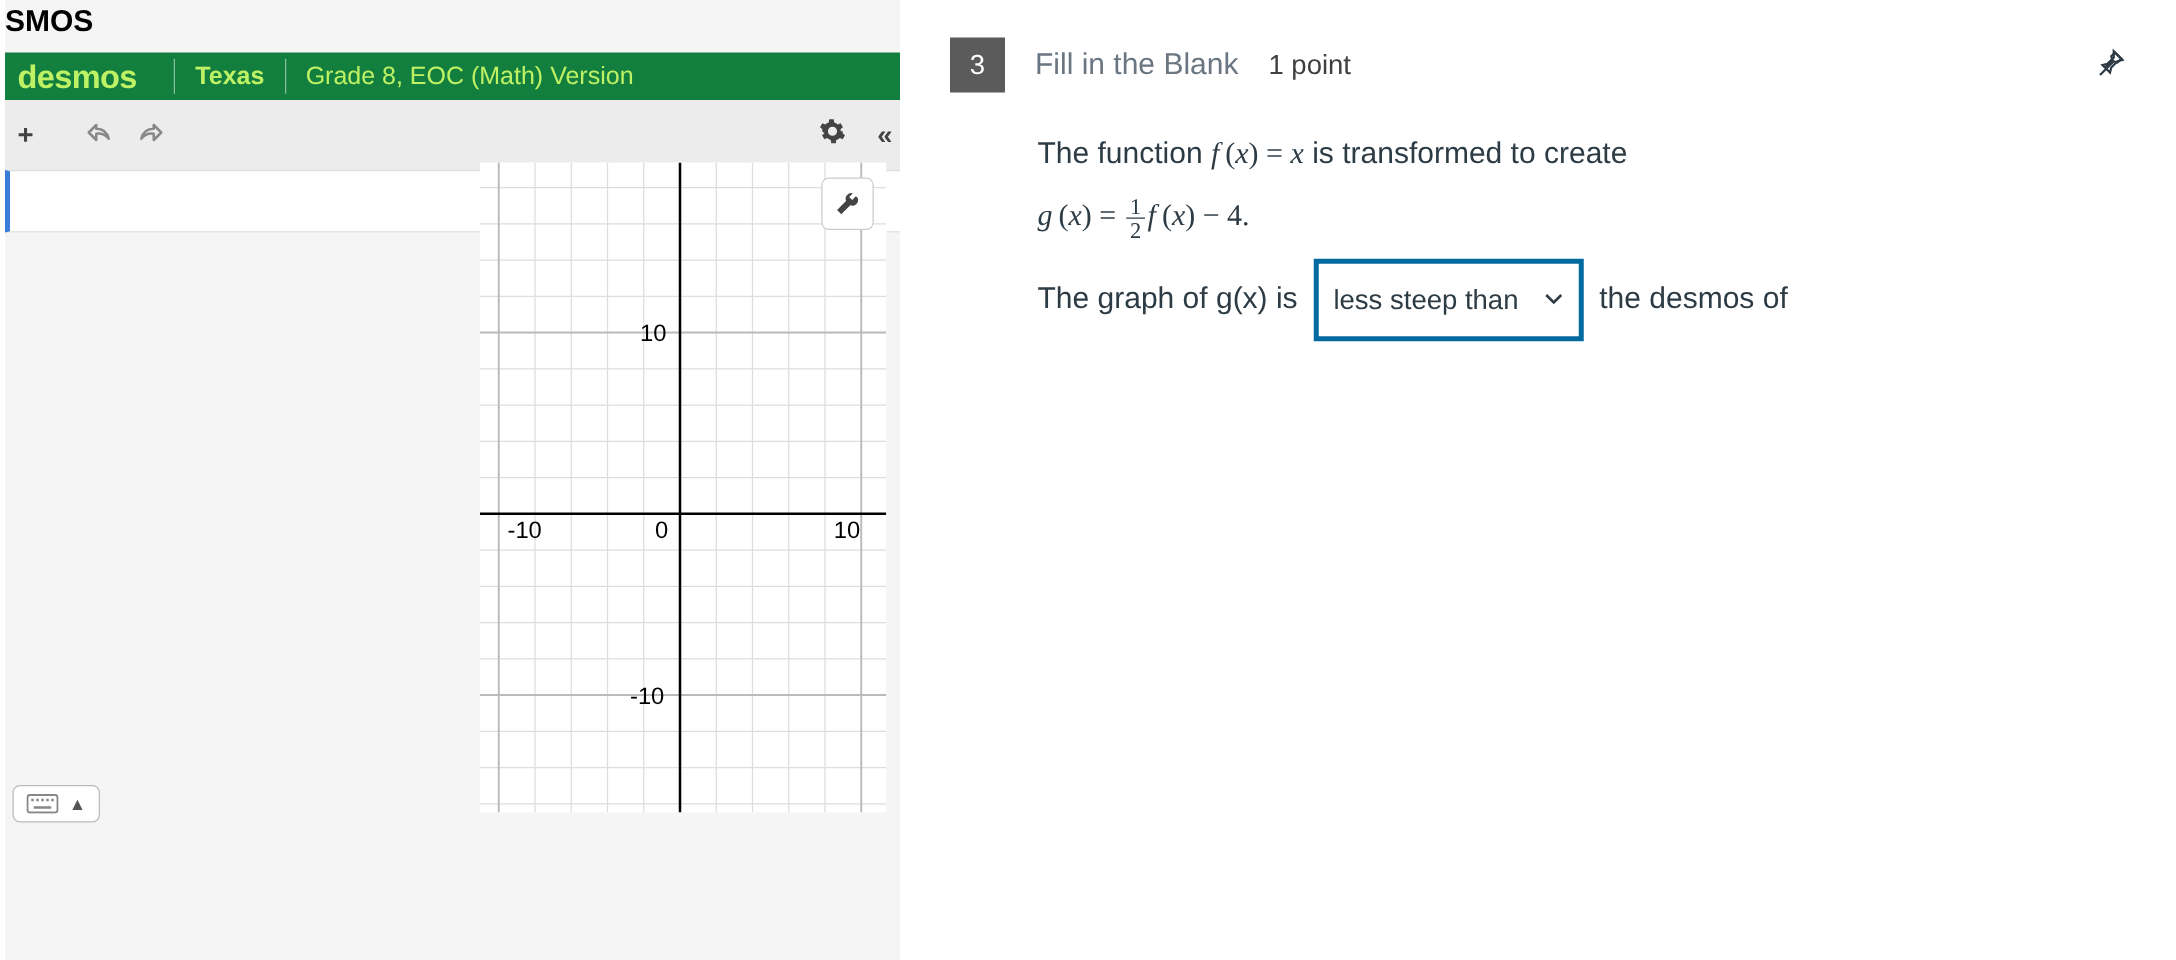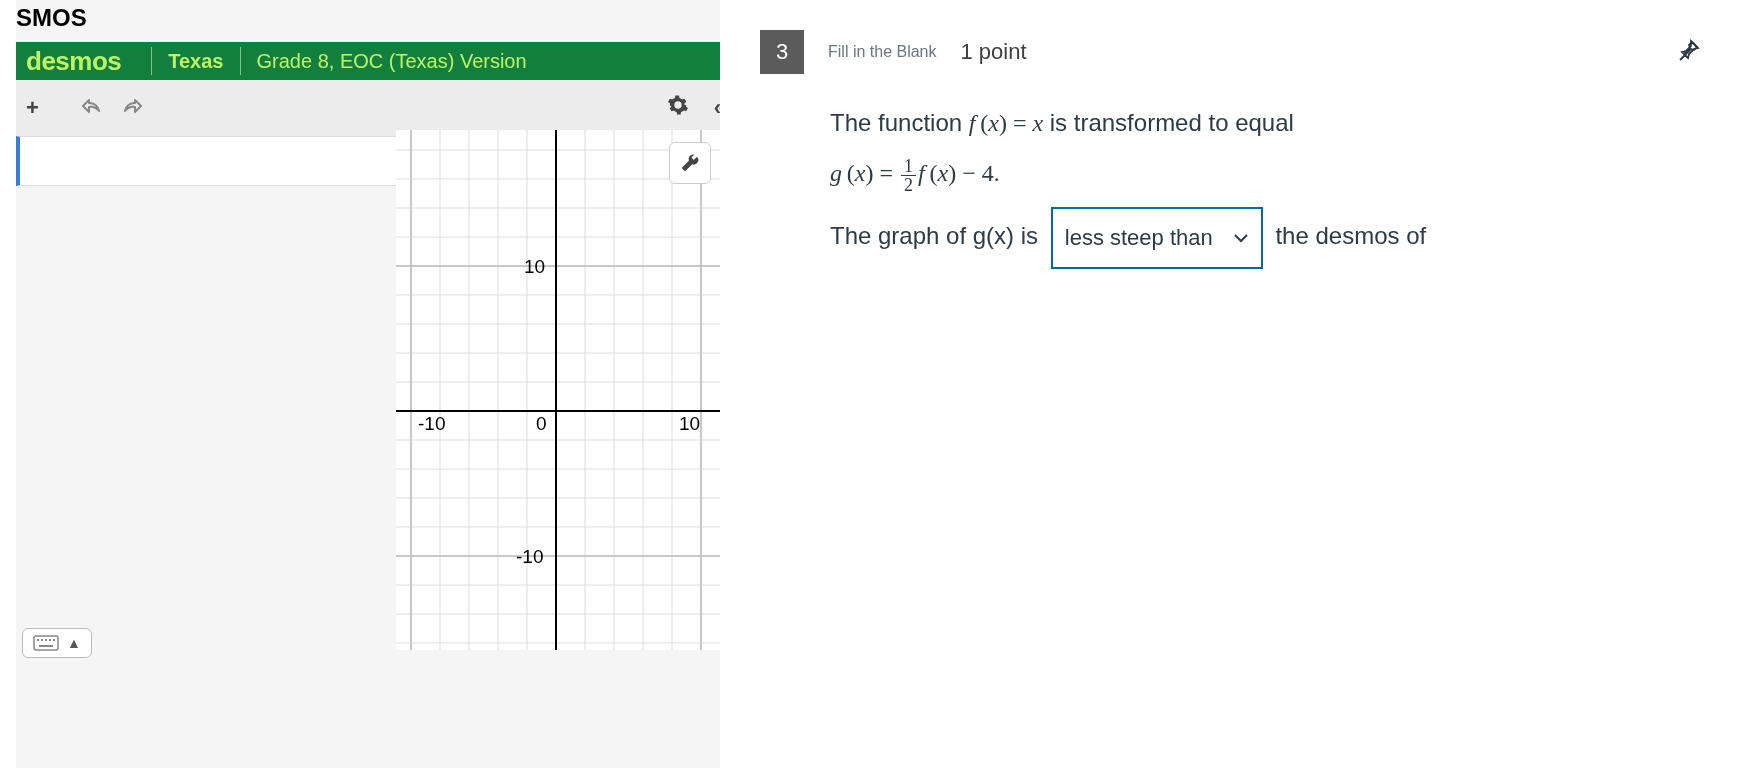--- a/index.html
+++ b/index.html
@@ -1,18 +1,18 @@
 <!DOCTYPE html>
 <html><head>
 <meta charset="utf-8">
 <style>
 * { box-sizing: border-box; margin: 0; padding: 0; }
 body { font-family: "Helvetica Neue", Arial, sans-serif; background: #fff; width: 1741px; height: 768px; overflow: hidden; position: relative; color: #2d3b45; }
 
-.left-panel { position: absolute; left: 16px; top: 0; width: 720px; height: 768px; background: #f5f5f5; }
+.left-panel { position: absolute; left: 4px; top: 0; width: 720px; height: 768px; background: #f5f5f5; }
 .right-panel { position: absolute; left: 720px; top: 0; width: 1021px; height: 768px; background: #fff; padding: 30px 40px; }
 
 .topbar { background: #f5f5f5; font-weight: 700; font-size: 24px; padding: 4px 0 10px 0; color: #000; }
 
 .green-header { background: #137f3e; color: #bef264; display: flex; align-items: center; height: 38px; padding: 0 10px; font-size: 20px; }
 .green-header .logo { font-family: Arial, sans-serif; font-weight: 700; font-size: 26px; letter-spacing: -0.5px; padding: 0 14px 0 0; }
 .green-header .divider { width: 1px; height: 28px; background: rgba(255,255,255,0.5); margin: 0 16px; }
 .green-header .region { font-size: 20px; font-weight: 700; }
 .green-header .version { font-size: 20px; font-weight: 400; }
 
@@ -30,48 +30,48 @@
 .wrench-btn { position: absolute; right: 10px; top: 12px; width: 42px; height: 42px; border: 1px solid #ccc; border-radius: 6px; background: #fff; display: flex; align-items: center; justify-content: center; color: #444; font-size: 18px; cursor: pointer; z-index: 5;}
 
 .graph-svg { width: 100%; height: 100%; }
 .axis-label { font-size: 19px; font-family: Arial; fill: #000; }
 
 .keyboard-toggle { position: absolute; left: 6px; bottom: 110px; border: 1px solid #bbb; border-radius: 6px; background: #fff; padding: 6px 10px; display: flex; align-items: center; gap: 8px; cursor: pointer; color: #555; font-size: 14px; }
 
 
 .q-header { display: flex; align-items: center; gap: 24px; margin-bottom: 24px; }
 .q-num { width: 44px; height: 44px; background: #5b5b5b; color: #fff; display: flex; align-items: center; justify-content: center; font-size: 22px; }
-.q-type { font-size: 16px; color: #6a7681; }
+.q-type { font-size: 24px; color: #6a7681; }
 .q-points { font-size: 22px; color: #404040; }
 .pin-icon { margin-left: auto; color: #444; cursor: pointer; }
 
 .q-body { font-size: 24px; color: #2d3b45; line-height: 2.1; padding-left: 70px; max-width: 780px; }
 .math-i { font-family: "Times New Roman", serif; font-style: italic; }
 .math { font-family: "Times New Roman", serif; }
 .frac { display: inline-block; vertical-align: middle; text-align: center; font-size: 18px; line-height: 1; margin: 0 2px; font-family: "Times New Roman", serif; }
 .frac .n { display: block; border-bottom: 1.5px solid #2d3b45; padding: 0 3px; }
 .frac .d { display: block; padding: 0 3px; }
 
-.select-box { display: inline-flex; align-items: center; border: 2px solid #0369a1; background: #fff; padding: 6px 12px; font-size: 22px; color: #2d3b45; min-width: 200px; margin: 0 6px; cursor: pointer; vertical-align: middle; }
+.select-box { display: inline-flex; align-items: center; border: 4px solid #0369a1; background: #fff; padding: 6px 12px; font-size: 22px; color: #2d3b45; min-width: 200px; margin: 0 6px; cursor: pointer; vertical-align: middle; }
 .select-box .sel-text { flex: 1; }
 .select-box .chev { color: #2d3b45; font-size: 16px; margin-left: 20px; }
 
 </style>
 </head>
 <body>
 
 <div class="left-panel">
   <div class="topbar">SMOS</div>
 
   <div class="green-header">
     <span class="logo">desmos</span>
     <span class="divider"></span>
     <span class="region">Texas</span>
     <span class="divider"></span>
-    <span class="version">Grade 8, EOC (Texas) Version</span>
+    <span class="version">Grade 8, EOC (Math) Version</span>
   </div>
 
   <div class="desmos-toolbar">
     <span class="tool plus">+</span>
     <span class="undo-redo">
       <span class="tool">
         <svg width="24" height="18" viewBox="0 0 24 18">
             <path d="M4 9 L10 3 L10 6 Q18 6 20 14 Q16 9 10 10 L10 15 Z" fill="none" stroke="#888" stroke-width="2" stroke-linejoin="round"></path>
           </svg>
       </span>
@@ -175,21 +175,21 @@
     <div class="pin-icon">
       <svg width="24" height="24" viewBox="0 0 24 24">
           <path fill="none" stroke="#2d3b45" stroke-width="1.8" d="M14 3l7 7-4 1-5 5-1 4-3-3-5 5 5-5-3-3 4-1 5-5z" transform="rotate(0 12 12)"></path>
           <path fill="none" stroke="#2d3b45" stroke-width="1.8" d="M15 4 L20 9 L17 12 L14 11 L9 16 L8 15 L13 10 L12 7 Z"></path>
         </svg>
     </div>
   </div>
 
   <div class="q-body">
     <div>
-      <span>The function </span><span class="math-i">f</span><span class="math"> </span><span class="math">(</span><span class="math-i">x</span><span class="math">)</span><span class="math"> = </span><span class="math-i">x</span><span> is transformed to equal</span>
+      <span>The function </span><span class="math-i">f</span><span class="math"> </span><span class="math">(</span><span class="math-i">x</span><span class="math">)</span><span class="math"> = </span><span class="math-i">x</span><span> is transformed to create</span>
     </div>
     <div>
       <span class="math-i">g</span><span class="math"> </span><span class="math">(</span><span class="math-i">x</span><span class="math">)</span><span class="math"> = </span><span class="frac"><span class="n">1</span><span class="d">2</span></span><span class="math-i">f</span><span class="math"> </span><span class="math">(</span><span class="math-i">x</span><span class="math">)</span><span class="math"> − 4.</span>
     </div>
     <div style="margin-top:8px;">
       <span>The graph of g(x) is </span>
       <span class="select-box">
         <span class="sel-text">less steep than</span>
         <span class="chev">
           <svg width="16" height="10" viewBox="0 0 16 10">

